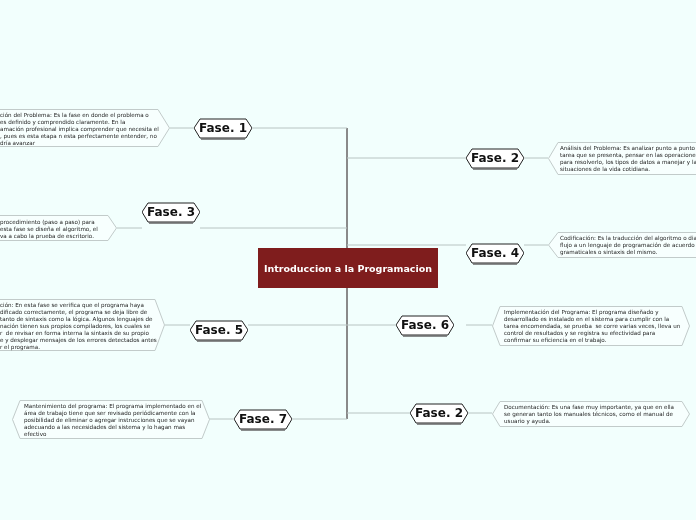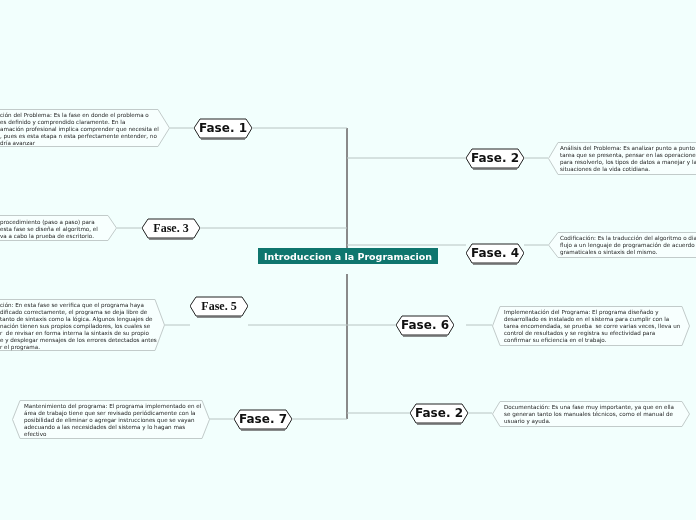--- a/index.html
+++ b/index.html
@@ -4,22 +4,22 @@
 <style>
   html, body { margin:0; padding:0; }
   body {
     width:696px; height:520px; overflow:hidden; position:relative;
     background:#f2fffd;
     font-family:"DejaVu Sans", sans-serif;
   }
   .canvas { position:absolute; left:0; top:0; width:696px; height:520px; }
   svg.lines { position:absolute; left:0; top:0; }
   .central {
-    position:absolute; left:258px; top:248px; width:180px; height:16px;
-    background:#0f766e; color:#fff; font-weight:bold; font-size:9.5px;
+    position:absolute; left:258px; top:248px; width:180px; height:40px;
+    background:#7f1d1d; color:#fff; font-weight:bold; font-size:9.5px;
     display:flex; align-items:center; justify-content:center;
     box-sizing:border-box;
   }
   .phase {
     position:absolute; height:20px; font-size:12px; font-weight:bold; color:#111;
     display:flex; align-items:center; justify-content:center;
   }
   .phase svg { position:absolute; left:0; top:0; }
   .phase span { position:relative; }
   .note {
@@ -70,35 +70,35 @@
       </svg>
     <span>Fase. 1</span>
   </div>
   <div class="phase" style="left:466px;top:148px;width:58px;text-align:right;">
     <svg width="58" height="22">
         <polygon points="6,1 52,1 58,10 52,20 6,20 0,10" fill="#fff" stroke="#222" stroke-width="1"></polygon>
         <line x1="7" y1="21" x2="51" y2="21" stroke="#666" stroke-width="1.5"></line>
       </svg>
     <span>Fase. 2</span>
   </div>
-  <div class="phase" style="left:142px;top:218px;width:58px;font-family:Liberation Serif, serif;">
+  <div class="phase" style="left:142px;top:202px;width:58px;">
     <svg width="58" height="22">
         <polygon points="6,1 52,1 58,10 52,20 6,20 0,10" fill="#fff" stroke="#222" stroke-width="1"></polygon>
         <line x1="7" y1="21" x2="51" y2="21" stroke="#666" stroke-width="1.5"></line>
       </svg>
     <span>Fase. 3</span>
   </div>
   <div class="phase" style="left:466px;top:235px;width:58px;margin-top:8px;">
     <svg width="58" height="22">
         <polygon points="6,1 52,1 58,10 52,20 6,20 0,10" fill="#fff" stroke="#222" stroke-width="1"></polygon>
         <line x1="7" y1="21" x2="51" y2="21" stroke="#666" stroke-width="1.5"></line>
       </svg>
     <span>Fase. 4</span>
   </div>
-  <div class="phase" style="left:190px;top:296px;width:58px;font-family:Liberation Serif, serif;">
+  <div class="phase" style="left:190px;top:320px;width:58px;">
     <svg width="58" height="22">
         <polygon points="6,1 52,1 58,10 52,20 6,20 0,10" fill="#fff" stroke="#222" stroke-width="1"></polygon>
         <line x1="7" y1="21" x2="51" y2="21" stroke="#666" stroke-width="1.5"></line>
       </svg>
     <span>Fase. 5</span>
   </div>
   <div class="phase" style="left:396px;top:315px;width:58px;">
     <svg width="58" height="22">
         <polygon points="6,1 52,1 58,10 52,20 6,20 0,10" fill="#fff" stroke="#222" stroke-width="1"></polygon>
         <line x1="7" y1="21" x2="51" y2="21" stroke="#666" stroke-width="1.5"></line>

